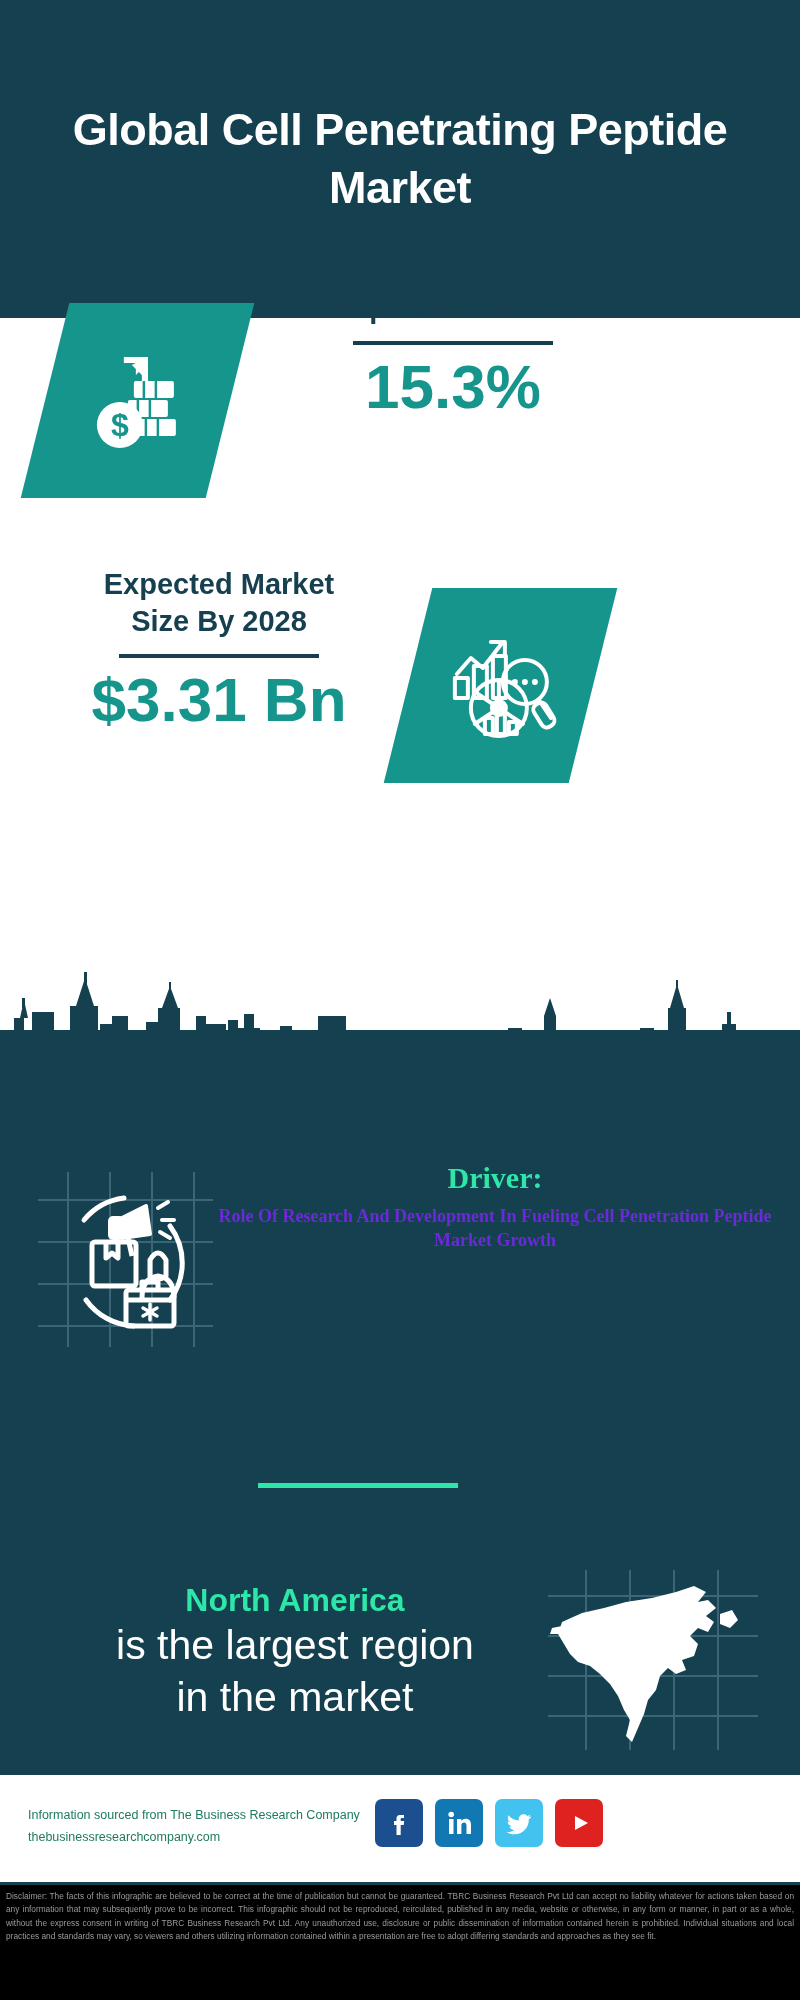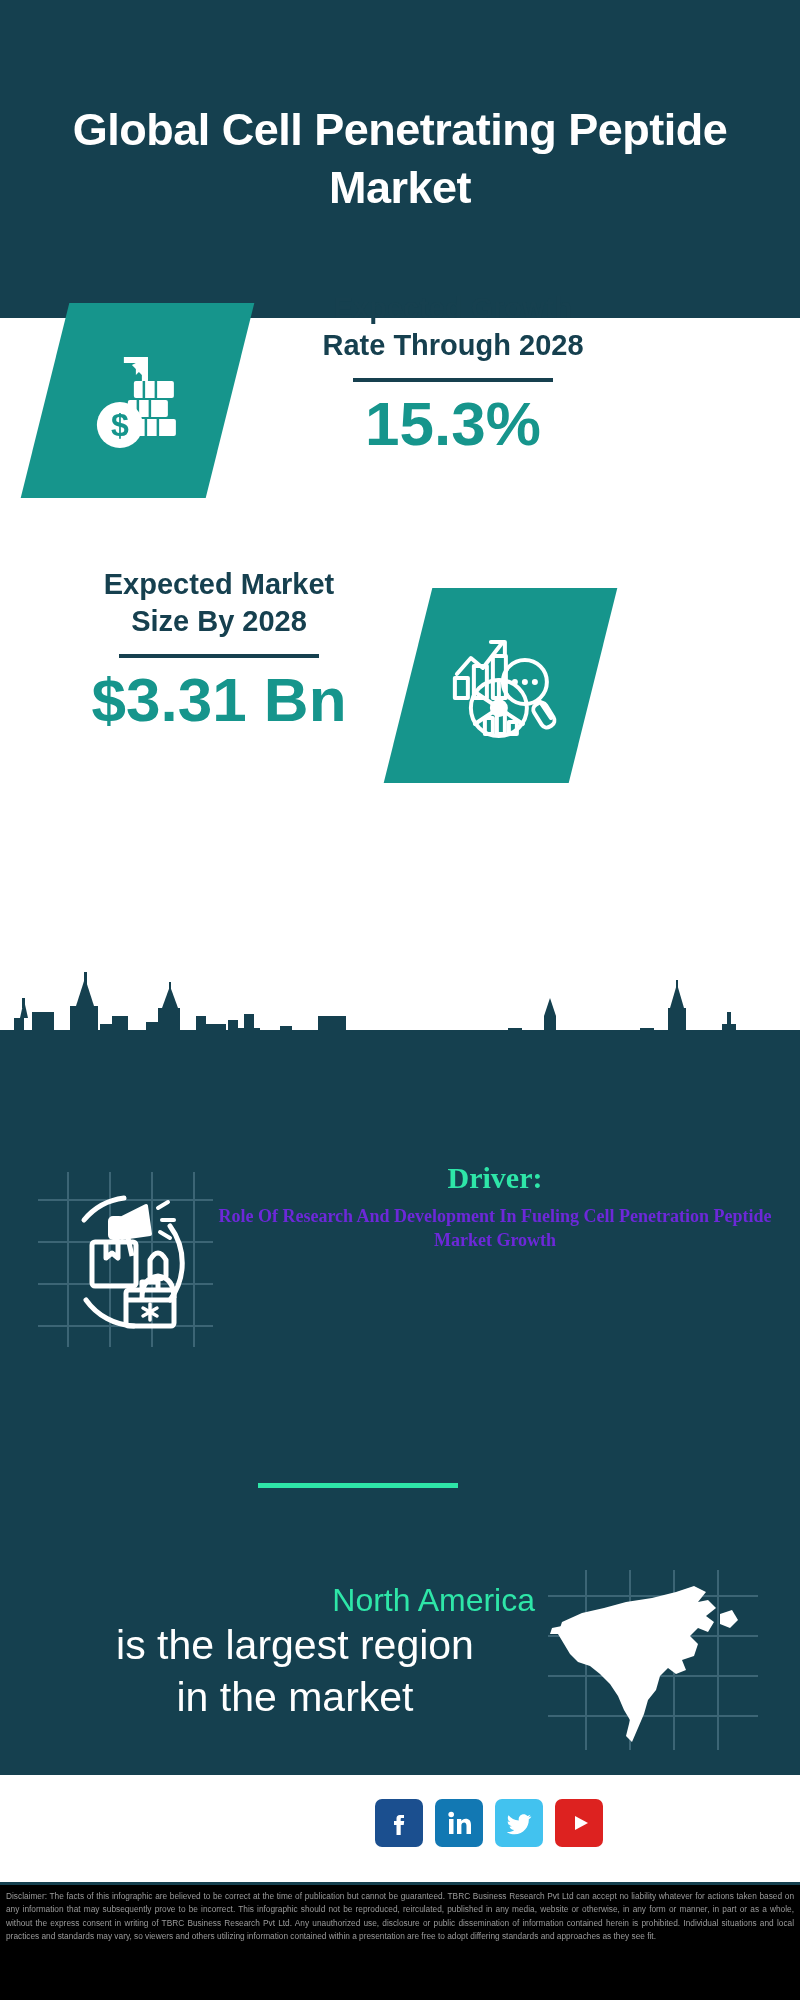--- a/index.html
+++ b/index.html
@@ -89,21 +89,21 @@
   .mint-rule {
     position:absolute; left:258px; top:1483px;
     width:200px; height:5px; background:#2ee6a8;
   }
 
   
   .region-text {
     position:absolute; left:55px; top:1580px; width:480px; text-align:center;
   }
   .region-name {
-    color:#2ee6a8; font-size:32px; font-weight:normal; line-height:1.25;text-align:right;
+    color:#2ee6a8; font-size:32px; font-weight:bold; line-height:1.25;
   }
   .region-sub {
     color:#ffffff; font-size:41px; font-weight:normal; line-height:1.26;
   }
   .map-wrap { position:absolute; left:548px; top:1570px; width:210px; height:180px; }
 
   
   .footer {
     position:absolute; left:0; top:1772px; width:800px; height:110px;
     background:#ffffff;
@@ -169,21 +169,20 @@
           <line x1="68" y1="78" x2="68" y2="95"></line>
             <line x1="80" y1="78" x2="80" y2="95"></line>
         </g>
         <circle cx="42" cy="84" r="23" fill="#ffffff"></circle>
         <text x="42" y="95" font-size="32" font-weight="bold" fill="#16958c" text-anchor="middle" font-family="Liberation Sans, sans-serif">$</text>
       </svg>
     </div>
 
     <div class="stat-block stat-growth">
       <div class="stat-title">Expected Growth</div>
-      <div class="stat-title">Rate Through 2028</div>
       <div class="stat-rule"></div>
       <div class="stat-value">15.3%</div>
     </div>
 
     <div class="stat-block stat-size">
       <div class="stat-title">Expected Market</div>
       <div class="stat-title">Size By 2028</div>
       <div class="stat-rule"></div>
       <div class="stat-value">$3.31 Bn</div>
     </div>
@@ -361,20 +360,24 @@
         L168 38 L158 46 L166 52 L160 62 L150 58 L142 66 L150 74 L146 86 L134 90
         L138 100 L128 104 L120 98 L112 106 L108 120 L100 130 L96 144 L90 158
         L84 172 L78 166 L82 150 L76 140 L70 126 L62 114 L52 104 L42 96 L30 92
         L22 84 L16 74 L10 64 Z"></path>
       <path fill="#ffffff" d="M172 44 L184 40 L190 50 L182 58 L172 54 Z"></path>
       <path fill="#ffffff" d="M4 58 L14 56 L12 64 L2 64 Z"></path>
     </svg>
   </div>
 
   <div class="footer">
+    <div class="footer-text">
+      <div class="footer-line">Information sourced from The Business Research Company</div>
+      <div class="footer-line">thebusinessresearchcompany.com</div>
+    </div>
     <div class="social">
       <div class="soc soc-fb">
         <svg width="30" height="30" viewBox="0 0 30 30">
             <path fill="#ffffff" d="M19 7h-3.2C13.7 7 12.5 8.4 12.5 10.6V13H10v4h2.5v10h4.2V17h3l.5-4h-3.5v-1.8c0-.8.2-1.2 1.2-1.2H20V7z"></path>
           </svg>
       </div>
       <div class="soc soc-li">
         <svg width="30" height="30" viewBox="0 0 30 30">
             <g fill="#ffffff">
               <rect x="5" y="11" width="4.5" height="15"></rect>

